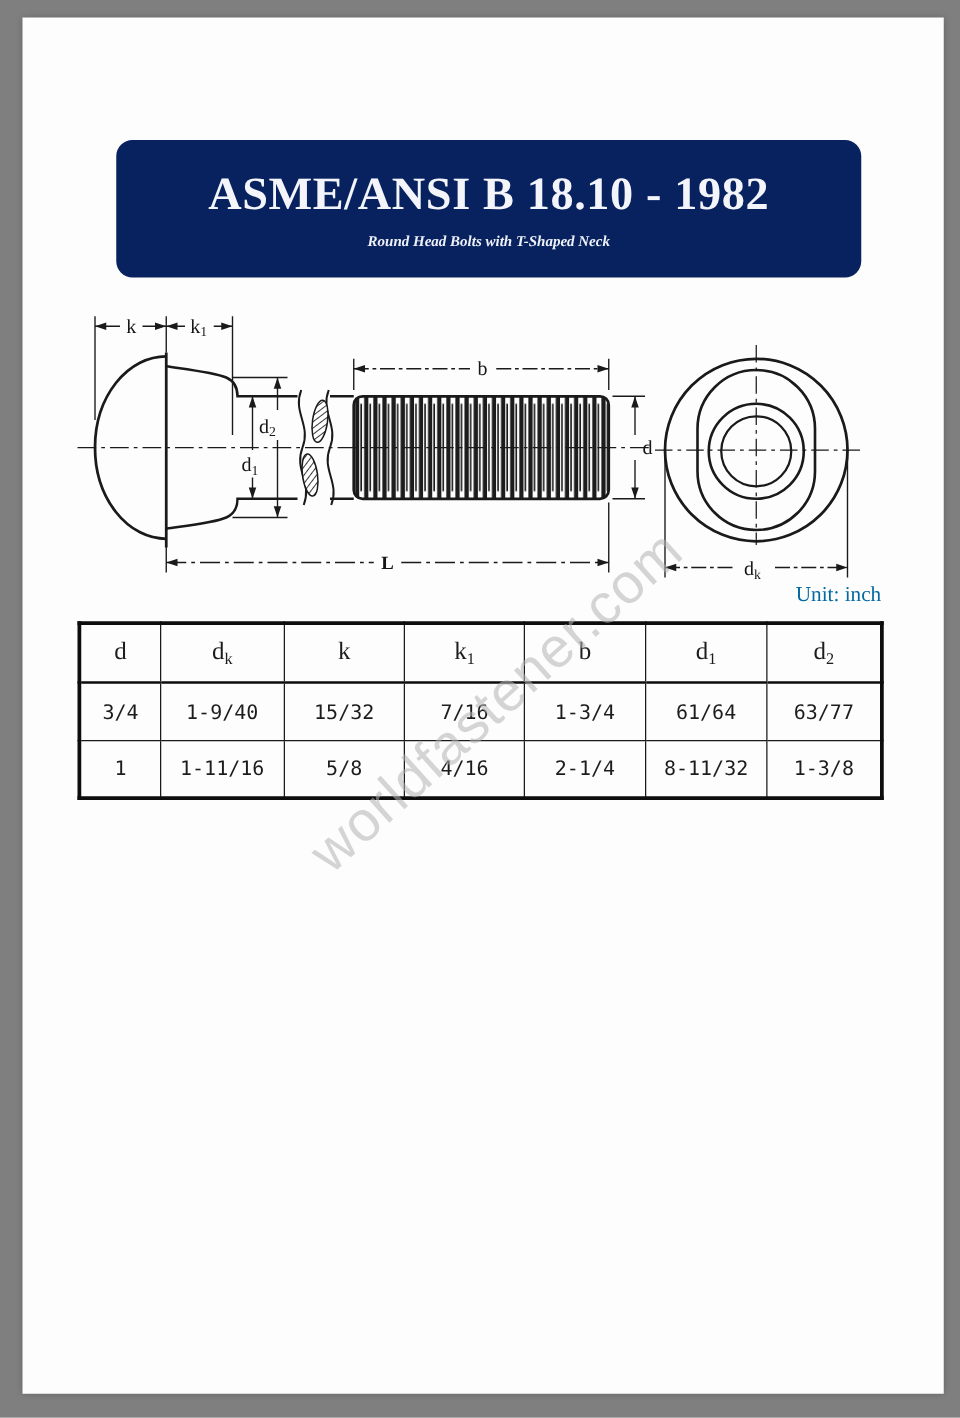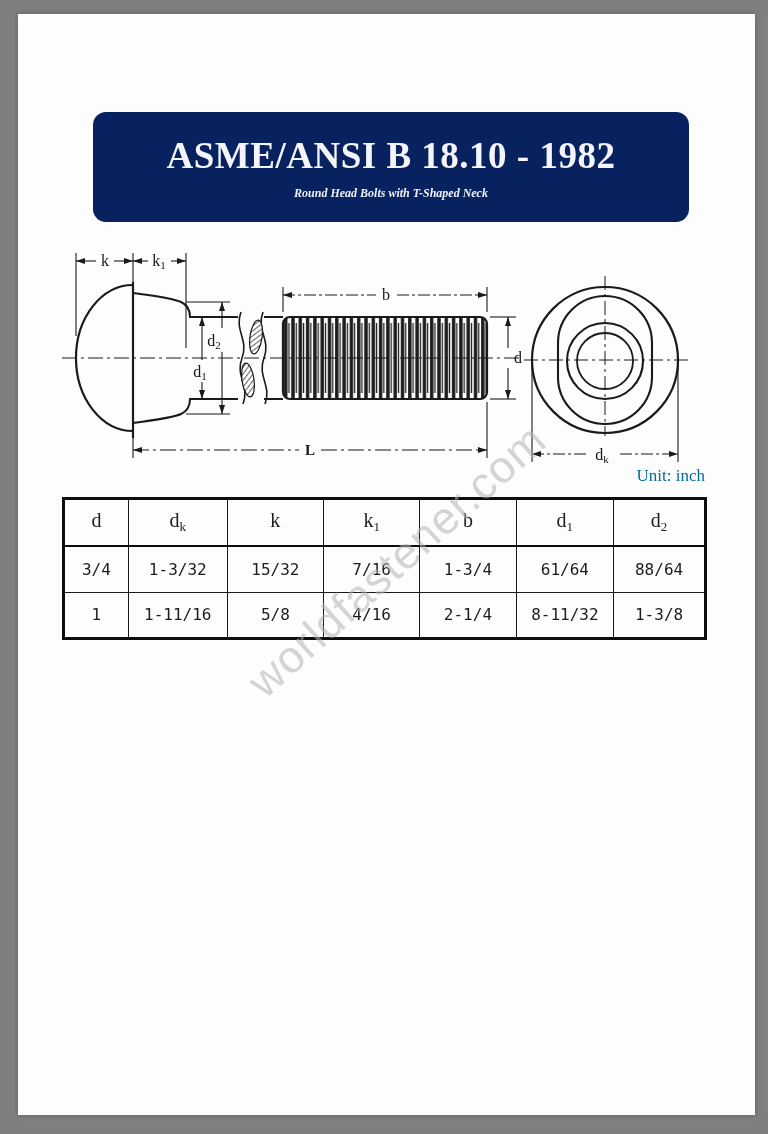--- a/index.html
+++ b/index.html
@@ -190,26 +190,26 @@
           <th><span>k</span><span class="sub"></span></th>
           <th><span>k</span><span class="sub">1</span></th>
           <th><span>b</span><span class="sub"></span></th>
           <th><span>d</span><span class="sub">1</span></th>
           <th><span>d</span><span class="sub">2</span></th>
         </tr>
       </thead>
       <tbody>
         <tr>
           <td>3/4</td>
-          <td>1-3/32</td>
+          <td>1-9/40</td>
           <td>15/32</td>
           <td>7/16</td>
           <td>1-3/4</td>
           <td>61/64</td>
-          <td>88/64</td>
+          <td>63/77</td>
         </tr>
         <tr>
           <td>1</td>
           <td>1-11/16</td>
           <td>5/8</td>
           <td>4/16</td>
           <td>2-1/4</td>
           <td>8-11/32</td>
           <td>1-3/8</td>
         </tr>

